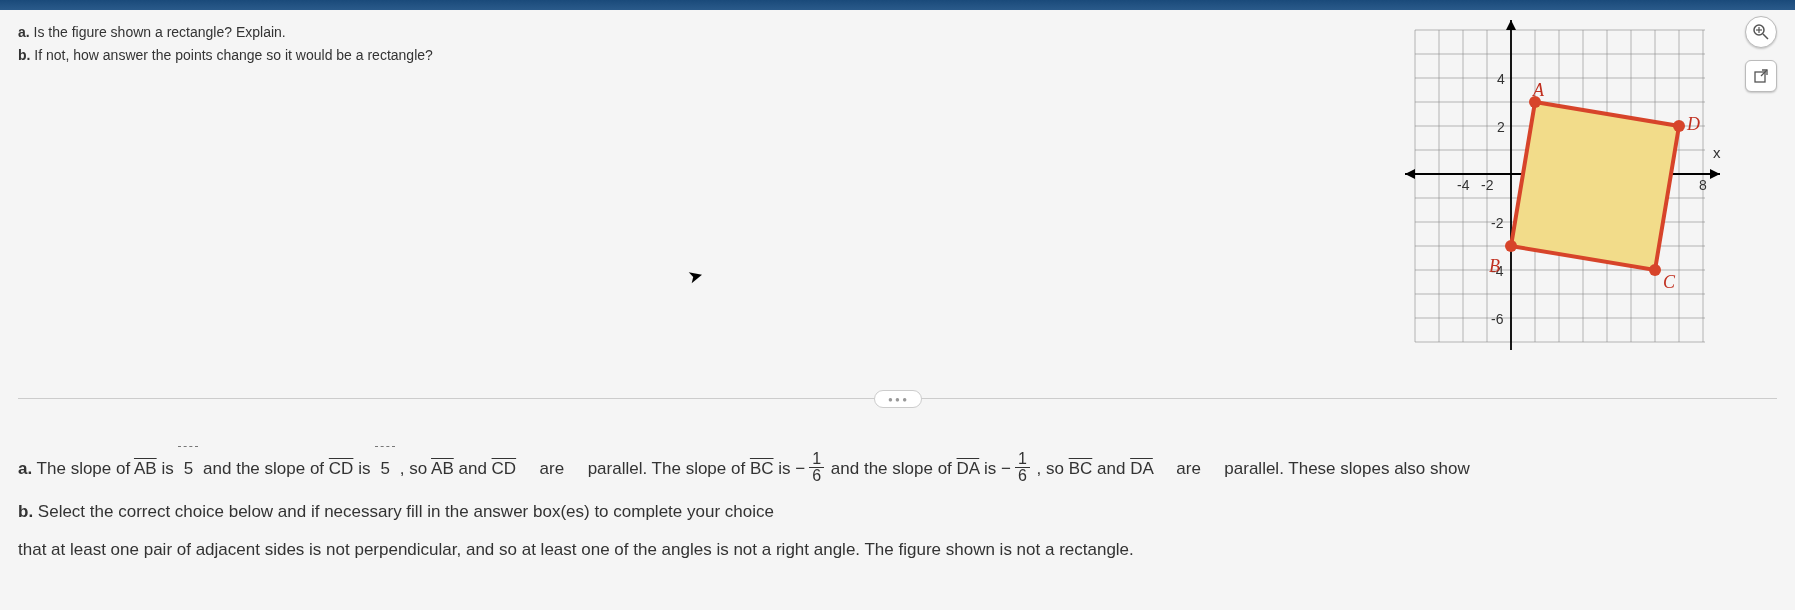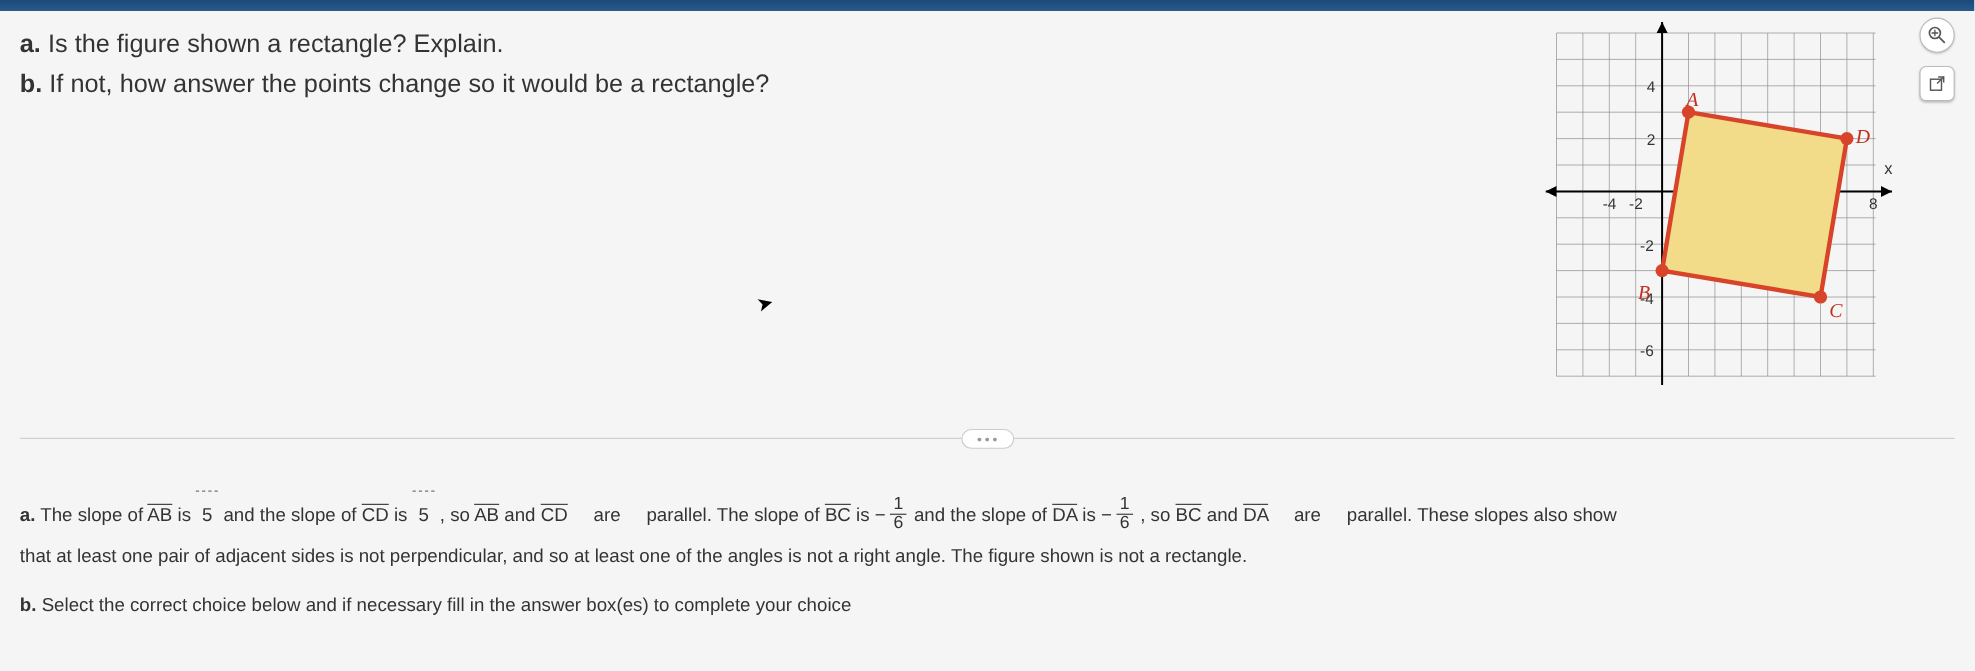--- a/index.html
+++ b/index.html
@@ -11,21 +11,21 @@
       position: relative;
     }
     .top-bar {
       height: 10px;
       background: linear-gradient(to bottom, #1a4a7a, #2a5a8a);
     }
     .content {
       padding: 12px 18px 0 18px;
     }
     .question-line {
-      font-size: 23px;
+      font-size: 14px;
       color: #333;
       line-height: 1.5;
       margin-bottom: 2px;
     }
     .bold { font-weight: bold; }
     .diagram-wrap {
       position: absolute;
       right: 70px;
       top: 10px;
     }
@@ -261,18 +261,18 @@
     <span class="seg">BC</span>
     <span> and </span>
     <span class="seg">DA</span>
     <span class="gap"></span>
     <span>are</span>
     <span class="gap"></span>
     <span>parallel.</span>
     <span> </span>
     <span>These slopes also show</span>
   </div>
-  <div>that  at least one pair of adjacent sides is not  perpendicular, and so  at least one of the angles is not  a right angle. The figure shown  is not  a rectangle.</div>
   <div style="margin-top:6px">
     <span class="bold">b.</span>
     <span>Select the correct choice below and  if necessary  fill in the answer box(es) to complete your choice</span>
   </div>
+  <div>that  at least one pair of adjacent sides is not  perpendicular, and so  at least one of the angles is not  a right angle. The figure shown  is not  a rectangle.</div>
 </div>
 
 </body></html>

